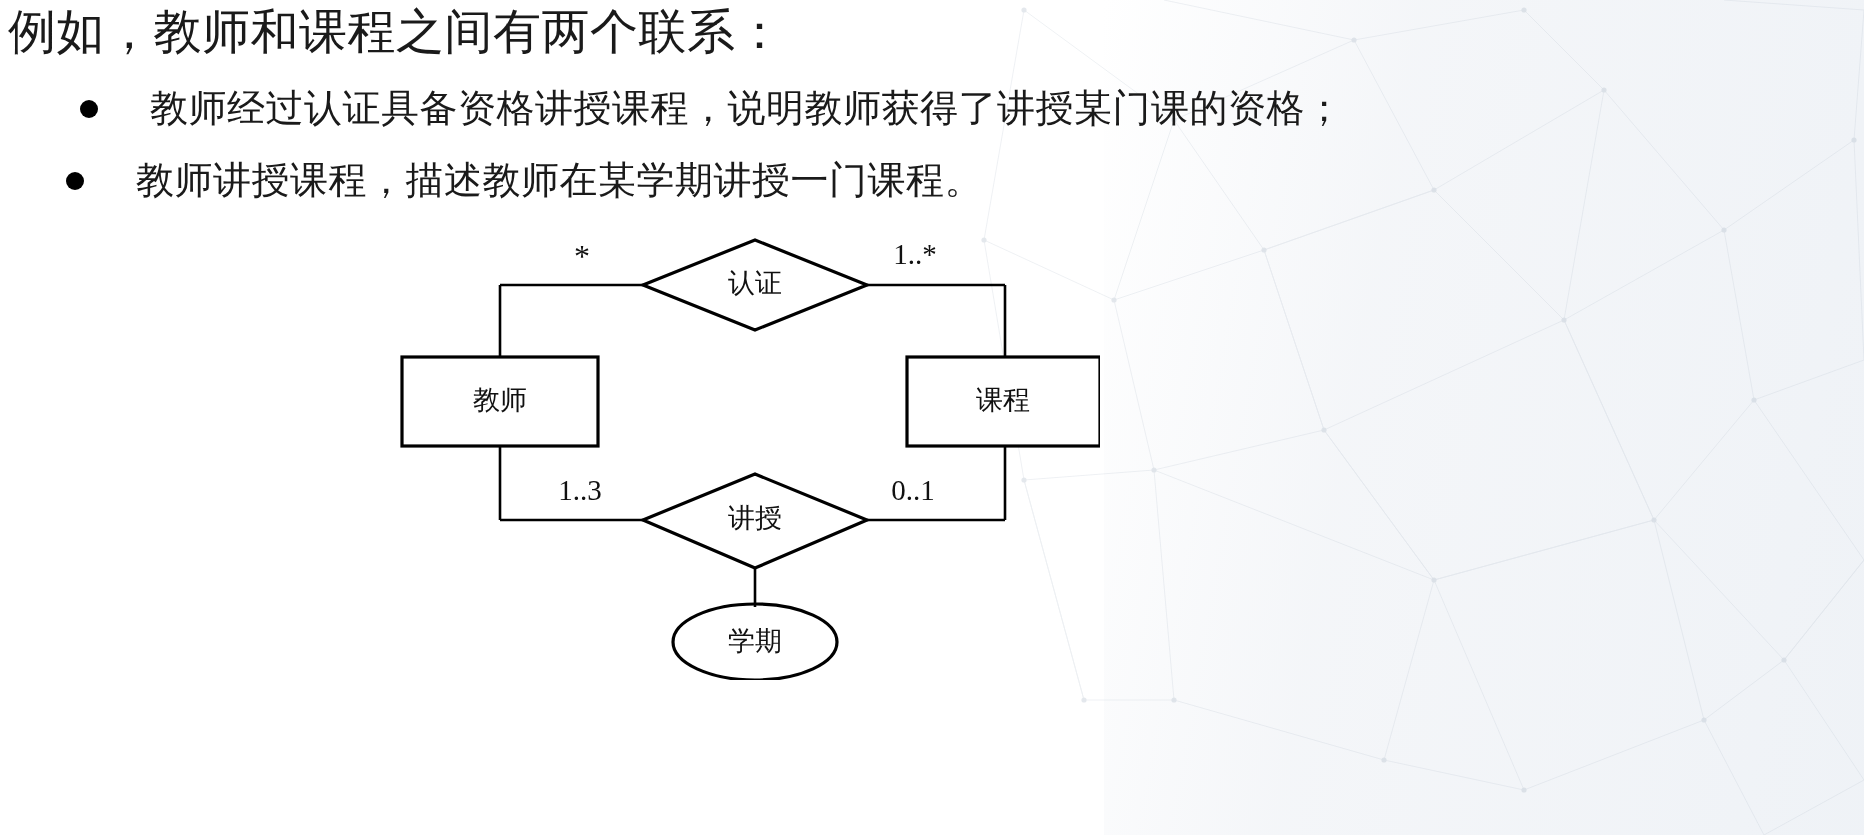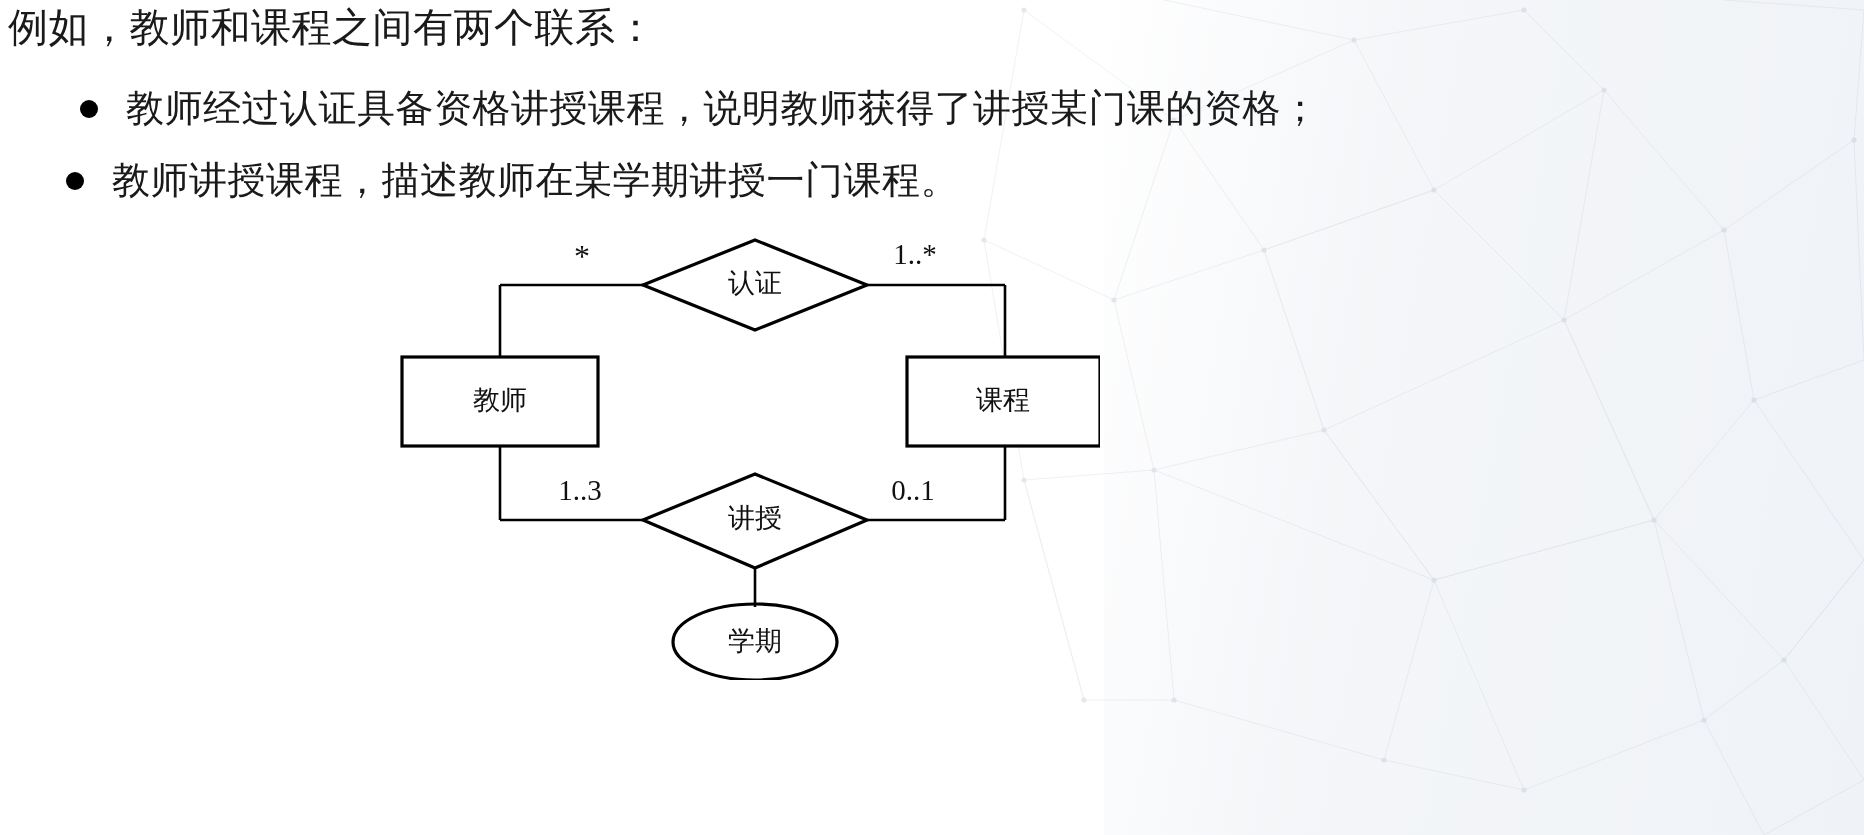--- a/index.html
+++ b/index.html
@@ -47,33 +47,34 @@
   #content {
     position: absolute;
     inset: 0;
     z-index: 2;
   }
 
   .lead-line {
     position: absolute;
     left: 8px;
     top: 2px;
-    font-size: 40px;
+    font-size: 48px;
     line-height: 1.25;
     color: #1a1a1a;
     white-space: nowrap;
     letter-spacing: 0.5px;
   }
 
   .bullet-row {
     position: absolute;
     display: flex;
     align-items: center;
     white-space: nowrap;
     color: #1a1a1a;
+    gap: 24px;
   }
   #bullet-1 { left: 80px; top: 86px; }
   #bullet-2 { left: 66px; top: 158px; }
 
   .bullet-dot {
     width: 18px;
     height: 18px;
     border-radius: 50%;
     background: #000000;
     margin-right: 28px;

